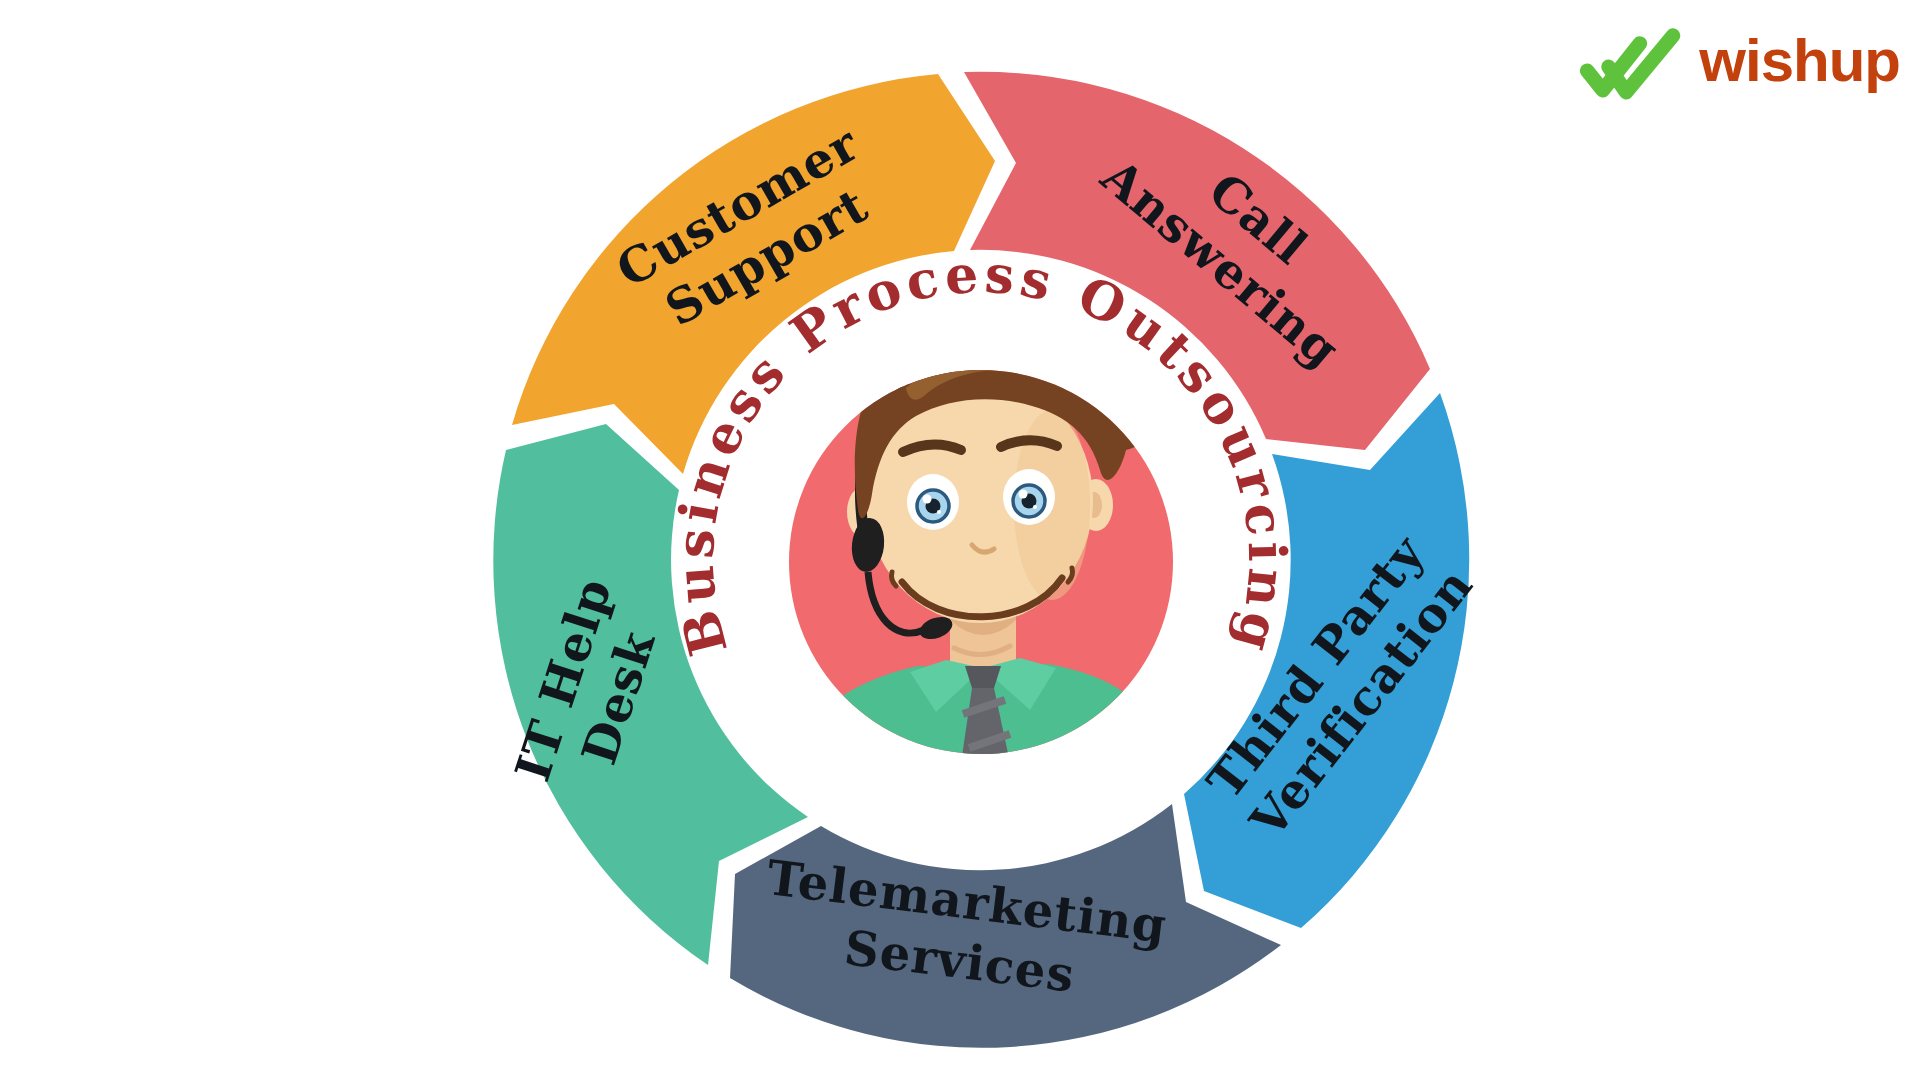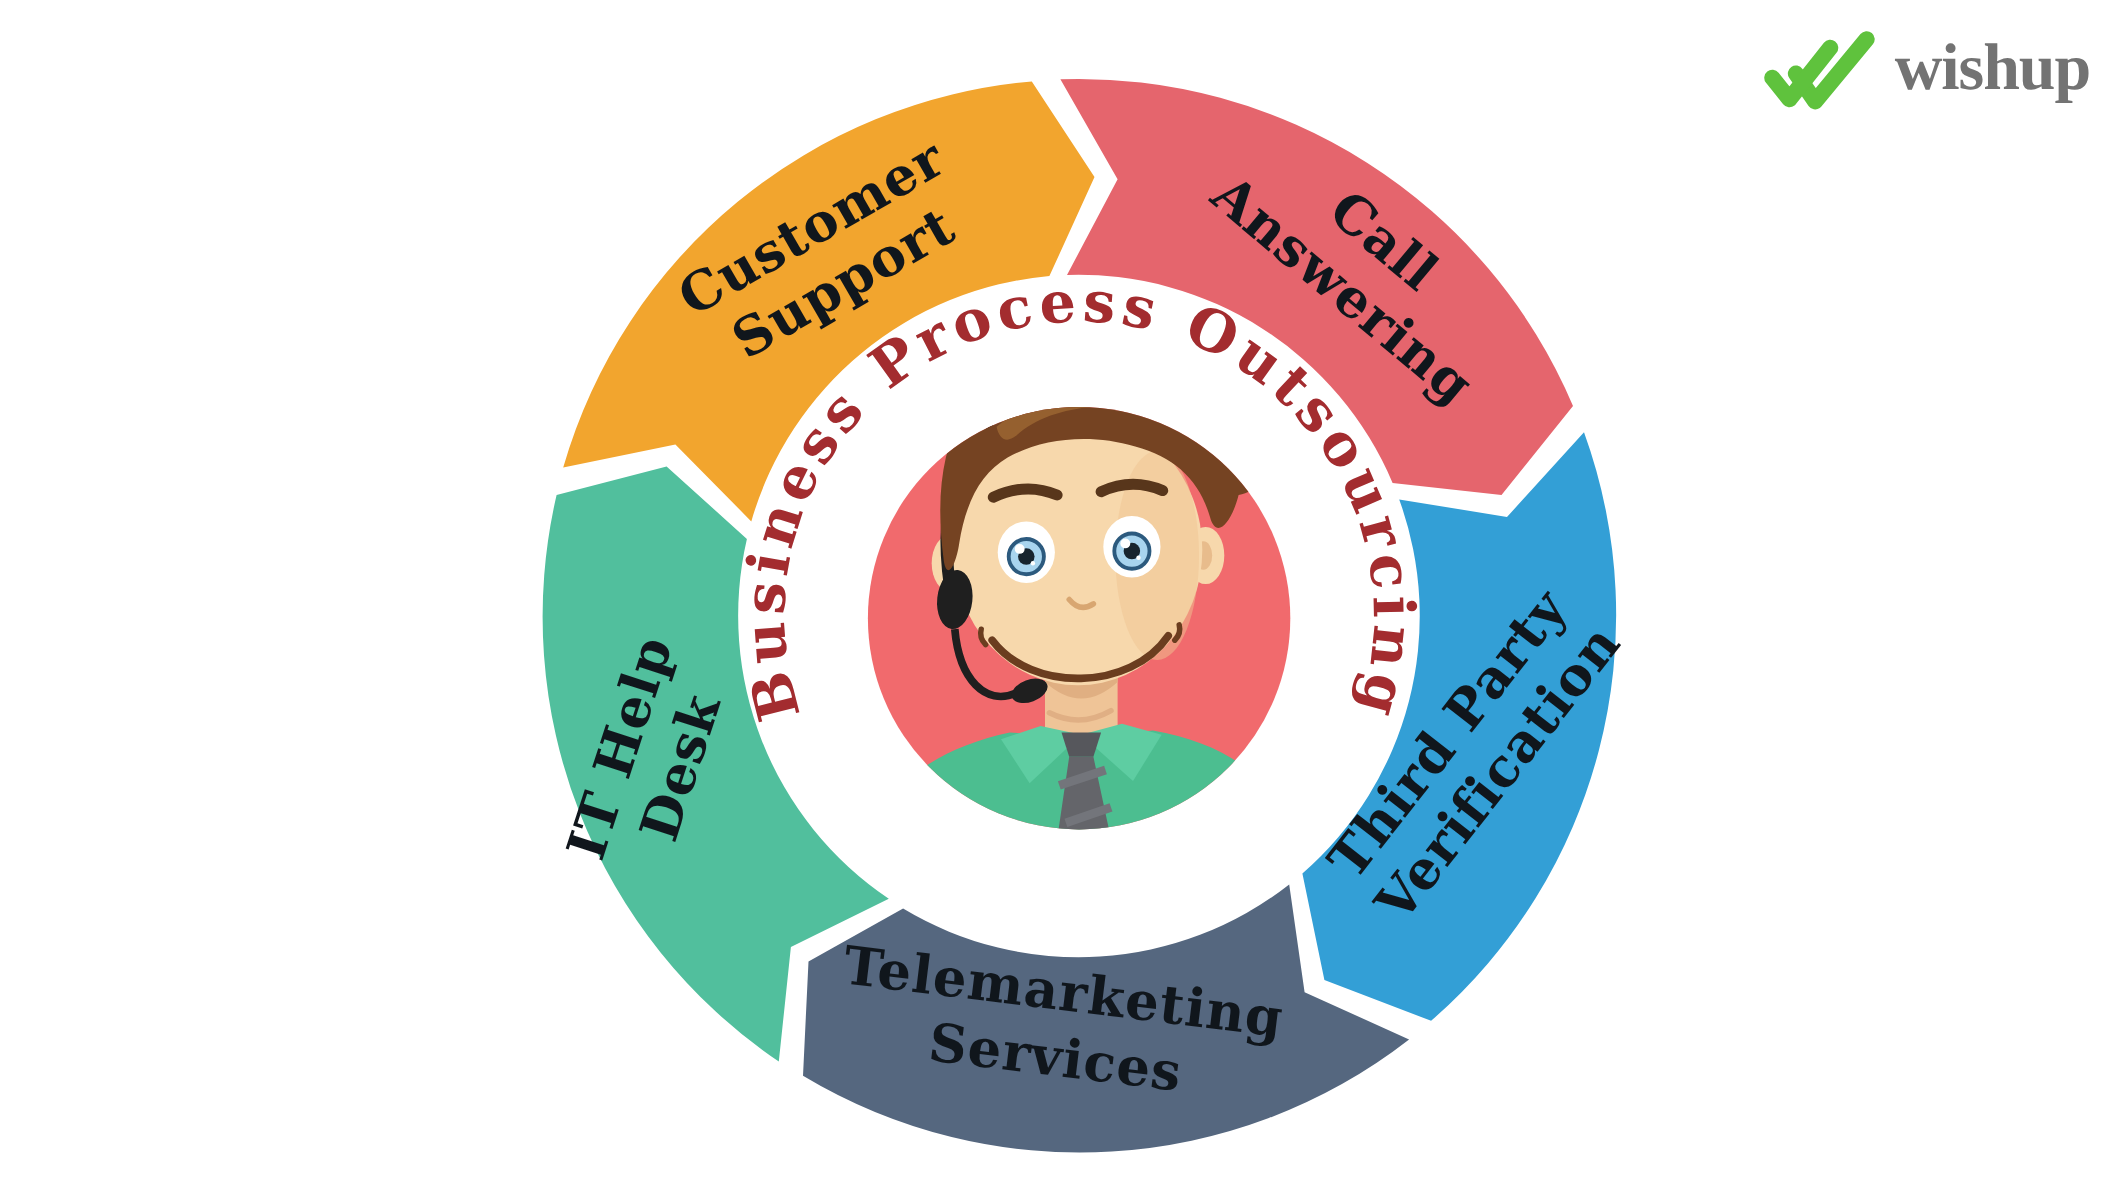--- a/index.html
+++ b/index.html
@@ -27,25 +27,25 @@
   }
 
   .logo {
     position:absolute;
     top:22px; right:20px;
     display:flex; align-items:center; gap:12px;
     height:78px;
   }
   .logo-mark { width:108px; height:78px; }
   .logo-text {
-    font-family:Liberation Serif, serif;
+    font-family:Liberation Sans, sans-serif;
     font-weight:700;
     font-size:60px;
     letter-spacing:-1px;
-    color:#737373;
+    color:#c2410c;
     line-height:78px;
   }
 </style>
 </head>
 <body>
 
 <div class="diagram-wrap">
 <svg width="1920" height="1080" viewBox="0 0 1920 1080" xmlns="http://www.w3.org/2000/svg" xmlns:xlink="http://www.w3.org/1999/xlink">
   <defs>
     <path id="titleArc" d="M736,669 A268,268 0 1 1 1226,669" fill="none"></path>

